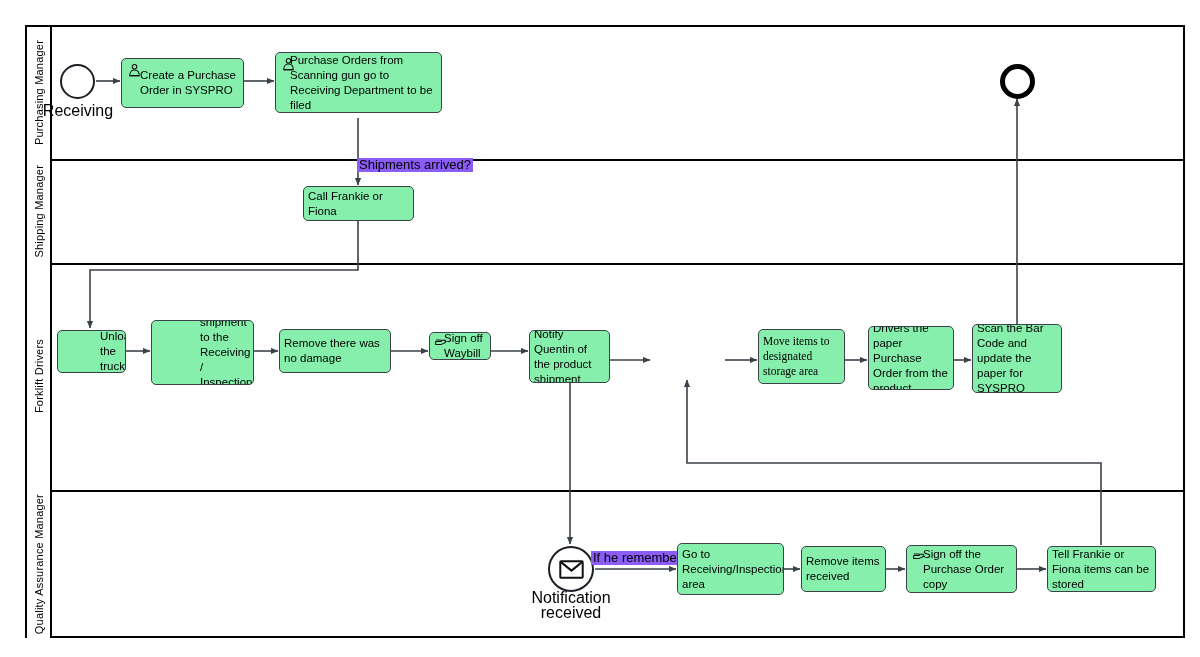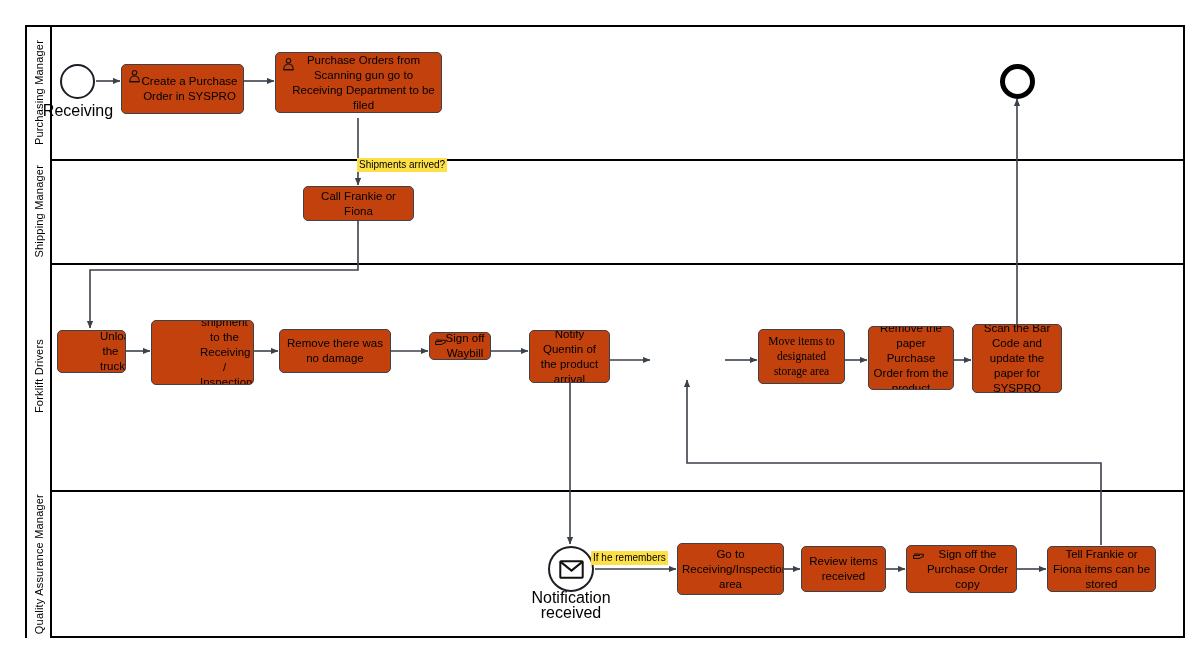--- a/index.html
+++ b/index.html
@@ -74,25 +74,24 @@
     height: 657px;
     pointer-events: none;
   }
 
   
   .task {
     position: absolute;
     box-sizing: border-box;
     border: 1.6px solid #3b424a;
     border-radius: 5px;
-    background: #c2410c;
+    background: #86efac;
     display: flex;
     align-items: center;
     justify-content: center;
-    text-align: center;
     font-size: 11.5px;
     line-height: 15px;
     color: #000000;
     padding: 2px 4px;
     overflow: hidden;
   }
   .task .label { display: block; width: 100%; }
 
   .task-icon {
     position: absolute;
@@ -126,24 +125,24 @@
     position: absolute;
     text-align: center;
     font-size: 16px;
     line-height: 15px;
     color: #000000;
     white-space: pre-line;
   }
 
   .edge-label {
     position: absolute;
-    font-size: 10px;
+    font-size: 13px;
     line-height: 14px;
     color: #000000;
-    background: #fde047;
+    background: #8b5cf6;
     white-space: nowrap;
     padding: 0 2px;
   }
 </style>
 </head>
 <body>
 
 <div id="canvas">
 
   <div id="pool">
@@ -220,21 +219,21 @@
 
       <path d="M954,360 L971,360"></path>
 
       <path d="M1017,327 L1017,99"></path>
     </g>
   </svg>
 
   <div class="event start" style="left:60px; top:64px; width:35px; height:35px;"></div>
   <div class="node-caption" style="left:34px; top:103px; width:88px;">Receiving</div>
 
-  <div class="task has-icon" style="left:121px; top:64px; width:123px; height:50px;">
+  <div class="task has-icon" style="left:121px; top:58px; width:123px; height:50px;">
     <svg class="task-icon" viewBox="0 0 16 16">
       <circle cx="8" cy="4.3" r="2.6" fill="none" stroke="#111" stroke-width="1.2"></circle>
       <path d="M2.6,14.4 C2.6,9.9 5.1,8.0 8,8.0 C10.9,8.0 13.4,9.9 13.4,14.4 Z" fill="none" stroke="#111" stroke-width="1.2"></path>
       <path d="M2.6,14.4 L13.4,14.4" stroke="#111" stroke-width="1.2"></path>
     </svg>
     <span class="label" style="padding-left:14px;">Create a Purchase Order in SYSPRO</span>
   </div>
 
   <div class="task has-icon" style="left:275px; top:52px; width:167px; height:61px;">
     <svg class="task-icon" viewBox="0 0 16 16">
@@ -267,30 +266,30 @@
 
   <div class="task has-icon" style="left:429px; top:332px; width:62px; height:28px;">
     <svg class="task-icon" style="left:4px; top:3px; width:13px; height:12px;" viewBox="0 0 16 16">
       <path d="M1.5,7.2 L1.5,11.2 L9.2,11.2 L14.4,8.6 L14.4,5.6 L9.0,5.6 L9.0,7.2 Z" fill="none" stroke="#111" stroke-width="1.4" stroke-linejoin="round"></path>
       <path d="M2.0,5.3 L8.4,5.3" stroke="#111" stroke-width="1.4"></path>
     </svg>
     <span class="label" style="padding-left:10px;">Sign off Waybill</span>
   </div>
 
   <div class="task" style="left:529px; top:330px; width:81px; height:53px;">
-    <span class="label">Notify Quentin of the product arrival</span>
+    <span class="label">Notify Quentin of the product shipment</span>
   </div>
 
 
   <div class="task" style="left:758px; top:329px; width:87px; height:55px;font-family:Liberation Serif, serif;">
     <span class="label">Move items to designated storage area</span>
   </div>
 
   <div class="task" style="left:868px; top:326px; width:86px; height:64px;">
-    <span class="label">Remove the paper Purchase Order from the product</span>
+    <span class="label">Drivers the paper Purchase Order from the product</span>
   </div>
 
   <div class="task" style="left:972px; top:324px; width:90px; height:69px;">
     <span class="label">Scan the Bar Code and update the paper for SYSPRO</span>
   </div>
 
   <div class="event intermediate" style="left:548px; top:546px; width:46px; height:46px;">
     <svg style="width:25px; height:19px;" viewBox="0 0 26 20">
       <rect x="1.2" y="1.2" width="23.6" height="17.6" rx="0.8" fill="none" stroke="#111" stroke-width="2.1"></rect>
       <path d="M1.6,2.0 L13,11.2 L24.4,2.0" fill="none" stroke="#111" stroke-width="2.1"></path>
@@ -299,21 +298,21 @@
   <div class="node-caption" style="left:521px; top:590px; width:100px;">Notification
 received</div>
 
   <div class="edge-label" style="left:591px; top:551px;">If he remembers</div>
 
   <div class="task" style="left:677px; top:543px; width:107px; height:52px;">
     <span class="label">Go to Receiving/Inspection area</span>
   </div>
 
   <div class="task" style="left:801px; top:546px; width:85px; height:46px;">
-    <span class="label">Review items received</span>
+    <span class="label">Remove items received</span>
   </div>
 
   <div class="task has-icon" style="left:906px; top:545px; width:111px; height:48px;">
     <svg class="task-icon" style="left:5px; top:4px; width:13px; height:12px;" viewBox="0 0 16 16">
       <path d="M1.5,7.2 L1.5,11.2 L9.2,11.2 L14.4,8.6 L14.4,5.6 L9.0,5.6 L9.0,7.2 Z" fill="none" stroke="#111" stroke-width="1.4" stroke-linejoin="round"></path>
       <path d="M2.0,5.3 L8.4,5.3" stroke="#111" stroke-width="1.4"></path>
     </svg>
     <span class="label" style="padding-left:12px;">Sign off the Purchase Order copy</span>
   </div>
 

